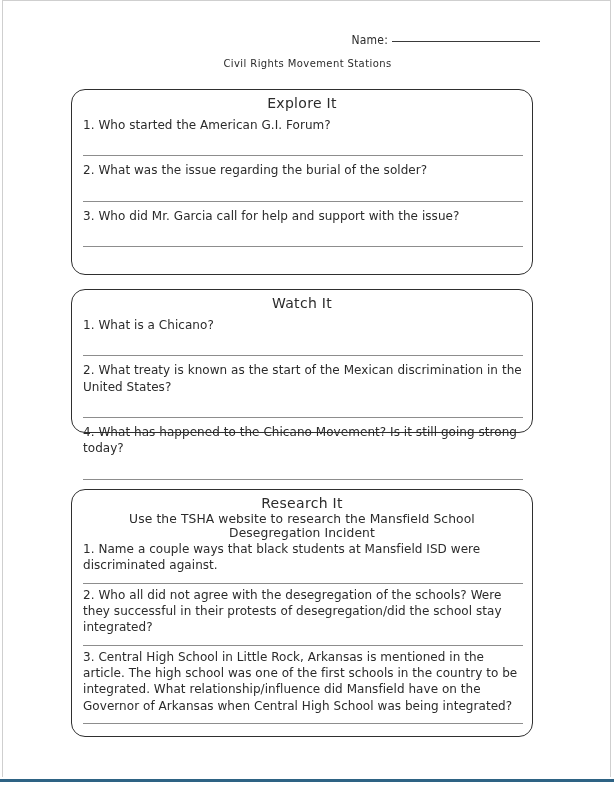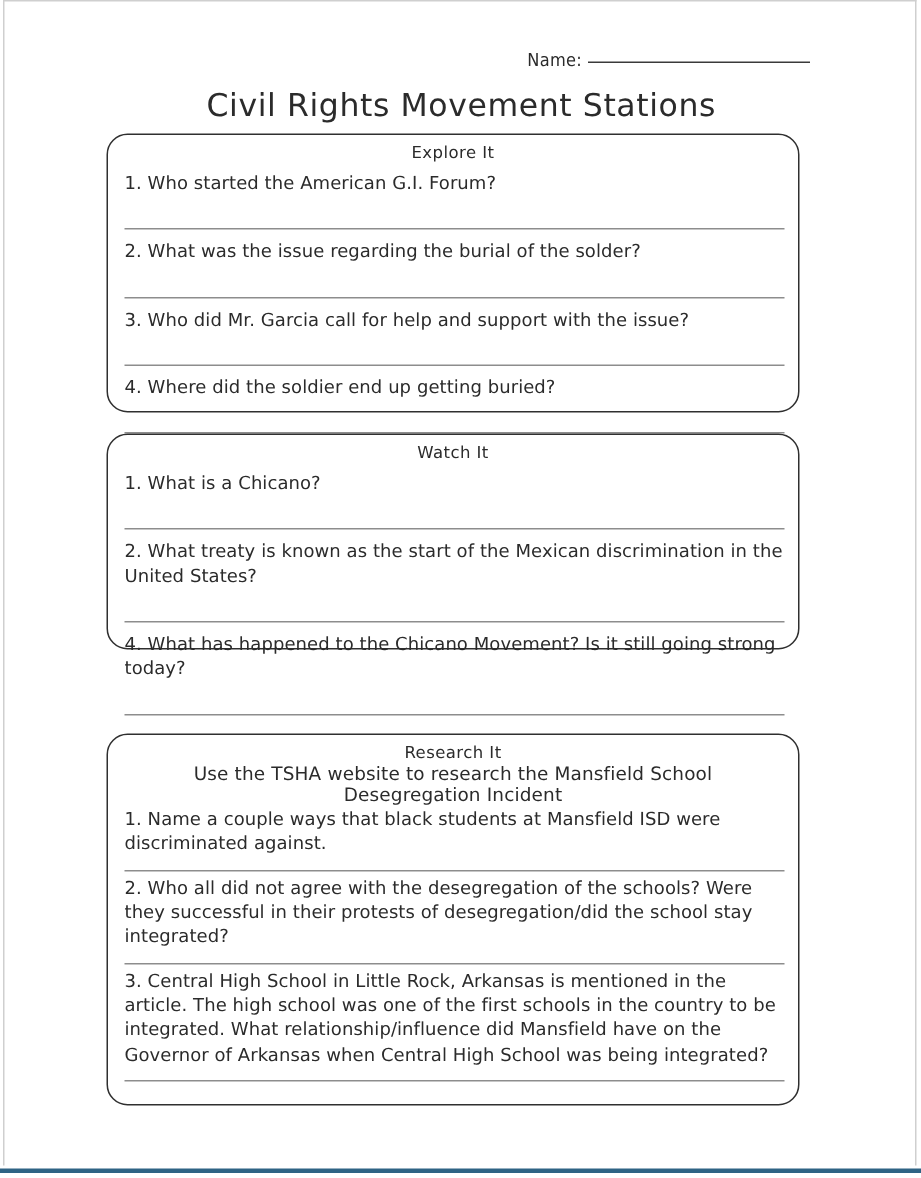--- a/index.html
+++ b/index.html
@@ -62,42 +62,42 @@
     position: relative;
     top: -2px;
   }
 
   .sheet-title {
     position: absolute;
     left: 0;
     top: 57px;
     width: 609px;
     text-align: center;
-    font-size: 21px;
+    font-size: 10px;
     color: #2b2b2b;
     letter-spacing: 0.4px;
   }
 
   
   .station {
     position: absolute;
     left: 68px;
     width: 462px;
     border: 1.5px solid #2f2f2f;
     border-radius: 14px;
     box-sizing: border-box;
     background: #ffffff;
   }
   .station-explore { top: 88px;  height: 186px; }
   .station-watch   { top: 288px; height: 144px; }
   .station-research{ top: 488px; height: 248px; }
 
   .station-header {
     text-align: center;
-    font-size: 11px;
+    font-size: 14px;
     color: #2b2b2b;
     margin-top: 5px;
     letter-spacing: 0.3px;
   }
 
   .station-subheader {
     text-align: center;
     font-size: 12.3px;
     color: #2b2b2b;
     margin-top: 1px;
@@ -156,24 +156,20 @@
         <div class="answer-line"></div>
       </div>
       <div class="qitem">
         <div class="qtext">2. What was the issue regarding the burial of the solder?</div>
         <div class="answer-line"></div>
       </div>
       <div class="qitem">
         <div class="qtext">3. Who did Mr. Garcia call for help and support with the issue?</div>
         <div class="answer-line"></div>
       </div>
-      <div class="qitem">
-        <div class="qtext">4. Where did the soldier end up getting buried?</div>
-        <div class="answer-line"></div>
-      </div>
     </div>
   </div>
 
   <div class="station station-watch">
     <div class="station-header">Watch It</div>
     <div class="qlist">
       <div class="qitem">
         <div class="qtext">1. What is a Chicano?</div>
         <div class="answer-line"></div>
       </div>

